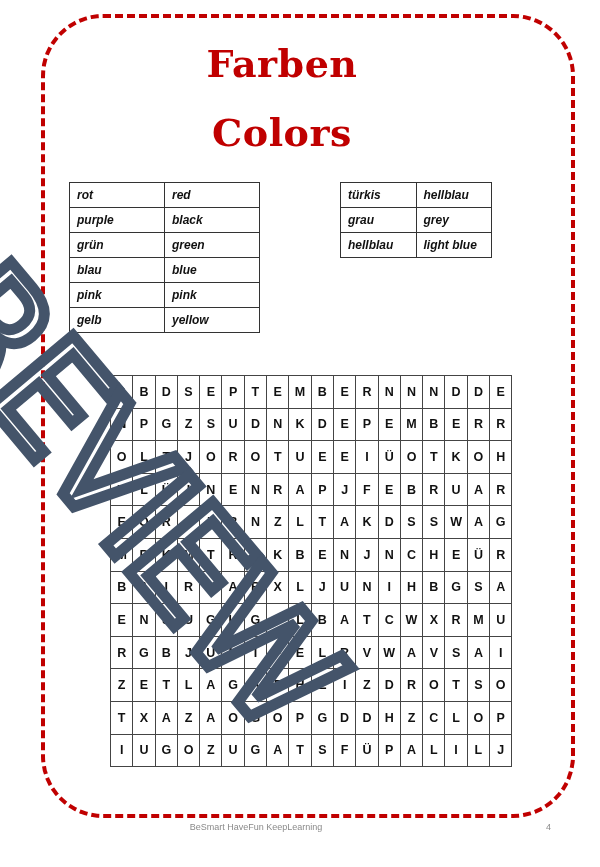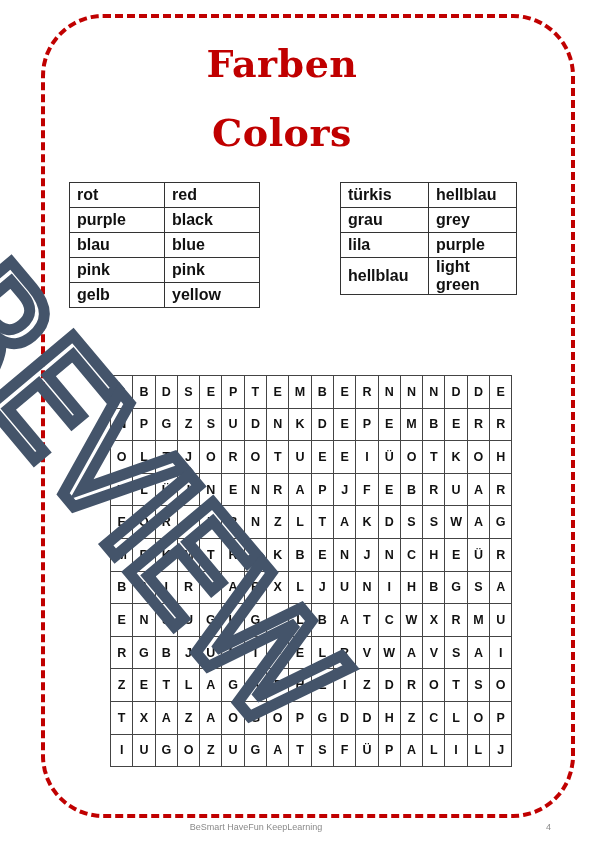--- a/index.html
+++ b/index.html
@@ -10,28 +10,28 @@
     }
     .title {
       position: absolute; left: 0; width: 564px; text-align: center;
       font-family: "DejaVu Serif", serif; font-weight: bold; color: #c00000;
       font-size: 38px; line-height: 44px; letter-spacing: 0.5px;
     }
     .title.t1 { top: 42px; }
     .title.t2 { top: 97px; margin-top: 14px; }
     table.vocab {
       position: absolute; border-collapse: collapse;
-      font-family: "Liberation Sans", sans-serif; font-weight: bold; font-size: 16px; color: #111;
+      font-family: "Liberation Sans", sans-serif; font-weight: bold; font-size: 12px; color: #111; font-style: italic;
     }
     table.vocab td {
       border: 1px solid #333; height: 25px; padding: 0 0 0 7px; box-sizing: border-box; vertical-align: middle;
     }
     #vocab-left { left: 69px; top: 182px; width: 191px; }
     #vocab-left td { width: 95px; }
-    #vocab-right { left: 340px; top: 182px; width: 177px; }
+    #vocab-right { left: 340px; top: 182px; width: 152px; }
     #vocab-right td { width: 95px; }
     table.grid {
       position: absolute; left: 110px; top: 375px; border-collapse: collapse;
       font-family: "Liberation Sans", sans-serif; font-weight: bold; font-size: 12.5px; color: #111;
     }
     table.grid td {
       border: 1px solid #444; width: 21.3px; height: 31.6px; text-align: center; vertical-align: middle; padding: 0;
     }
     .footer {
       position: absolute; top: 822px; left: 0; width: 512px; text-align: center;
@@ -61,20 +61,24 @@
   <tbody>
     <tr>
         <td>rot</td>
         <td>red</td>
       </tr>
     <tr>
         <td>purple</td>
         <td>black</td>
       </tr>
     <tr>
+        <td>grün</td>
+        <td>green</td>
+      </tr>
+    <tr>
         <td>blau</td>
         <td>blue</td>
       </tr>
     <tr>
         <td>pink</td>
         <td>pink</td>
       </tr>
     <tr>
         <td>gelb</td>
         <td>yellow</td>
@@ -86,26 +90,22 @@
   <tbody>
     <tr>
         <td>türkis</td>
         <td>hellblau</td>
       </tr>
     <tr>
         <td>grau</td>
         <td>grey</td>
       </tr>
     <tr>
-        <td>lila</td>
-        <td>purple</td>
-      </tr>
-    <tr>
         <td>hellblau</td>
-        <td>light green</td>
+        <td>light blue</td>
       </tr>
   </tbody>
 </table>
 
 <table class="grid" id="word-grid">
   <tbody id="grid-body">
       <tr>
         <td>A</td>
         <td>B</td>
         <td>D</td>

